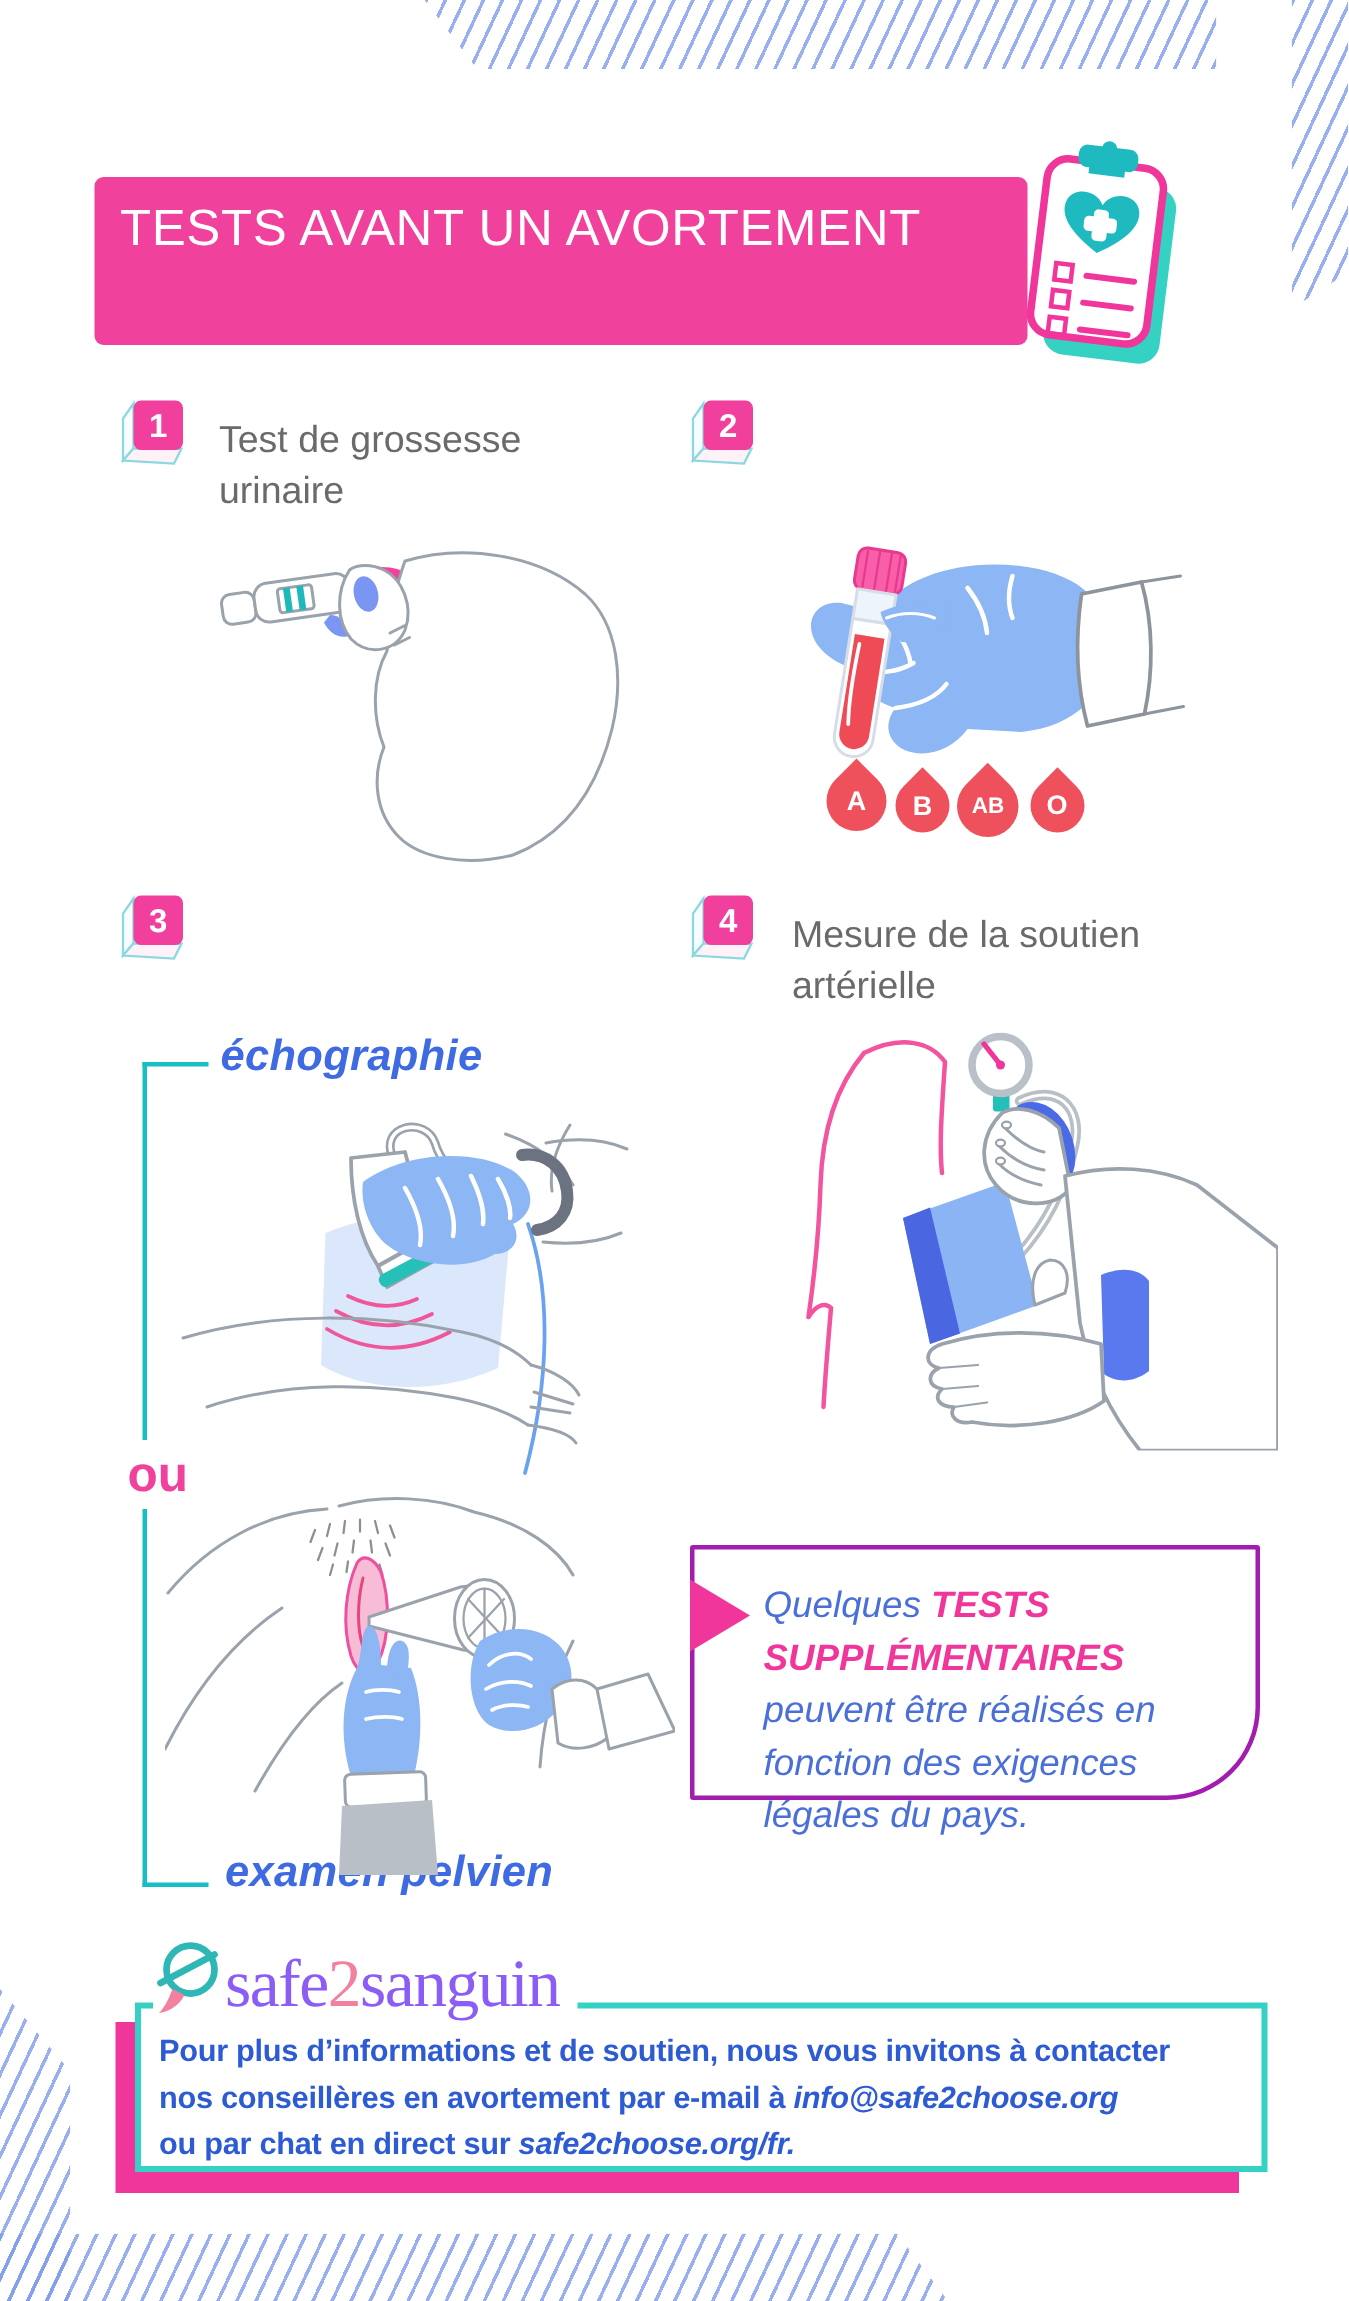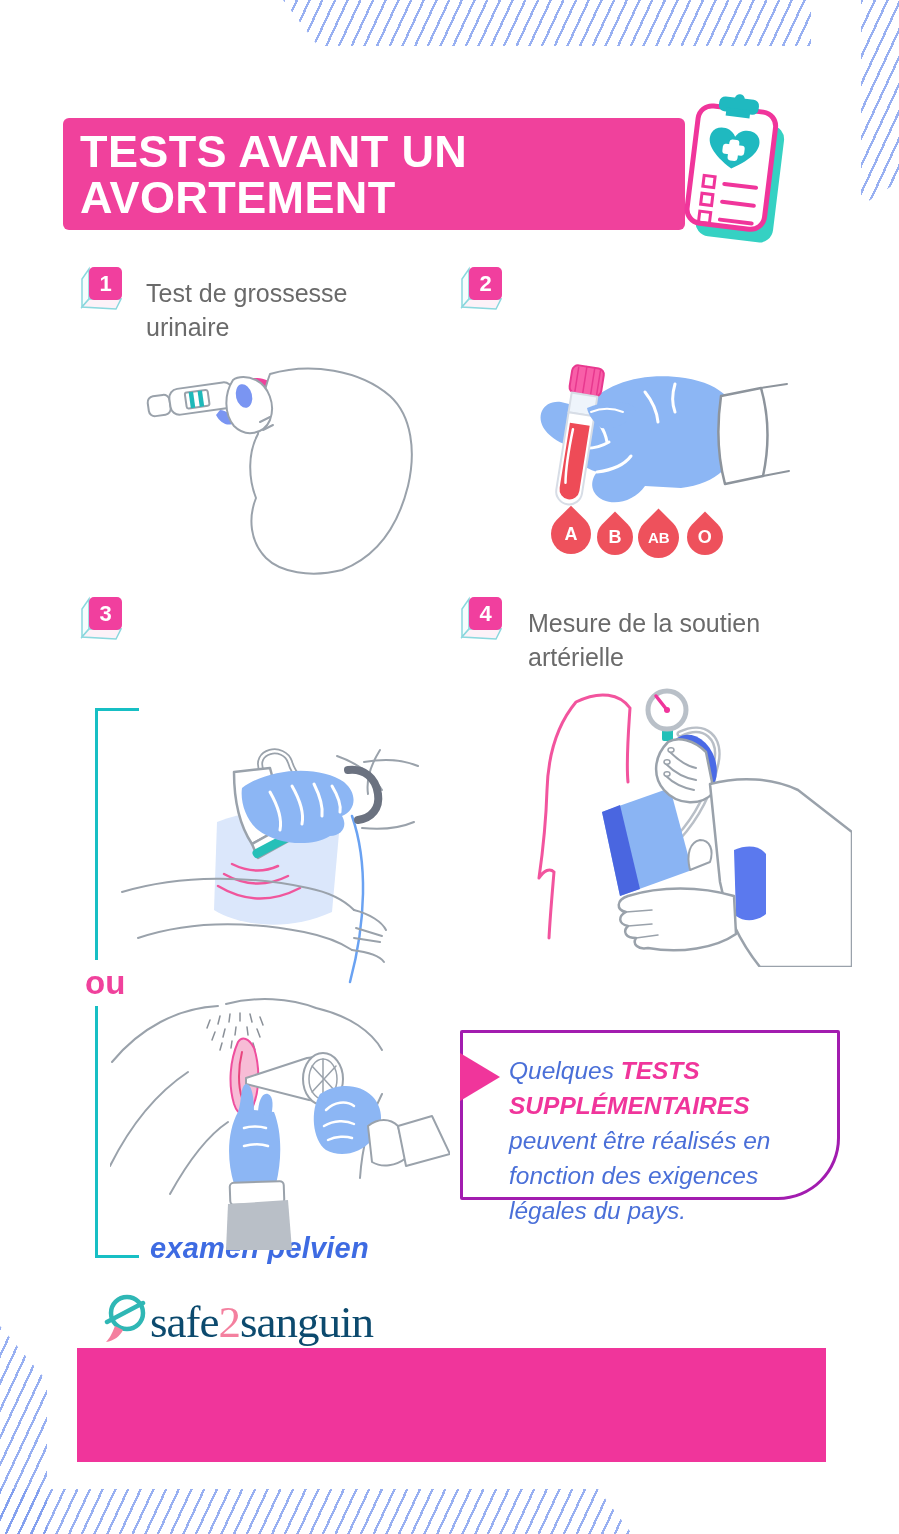--- a/index.html
+++ b/index.html
@@ -9,21 +9,21 @@
 
   
   .stripes{position:absolute;background:repeating-linear-gradient(115deg,rgba(126,156,238,.8) 0 2.3px,transparent 2.3px 11.5px)}
   .stripes.top{left:283px;top:0;width:528px;height:46px;clip-path:polygon(0 0,100% 0,100% 100%,35px 100%)}
   .stripes.right{left:861px;top:0;width:38px;height:206px;clip-path:polygon(0 0,100% 0,100% 88%,0 100%)}
   .stripes.bottom{left:0;top:1489px;width:632px;height:45px;clip-path:polygon(0 0,598px 0,100% 100%,0 100%)}
   .stripes.left{left:0;top:1326px;width:47px;height:208px;clip-path:polygon(0 0,100% 55px,100% 100%,0 100%)}
 
   
   .banner{position:absolute;left:63px;top:118px;width:622px;height:112px;background:#f0419c;border-radius:6px}
-  .banner h1{color:#fff;font-size:45px;line-height:46px;font-weight:bold;letter-spacing:.4px;padding:11px 12px 0 17px}
+  .banner h1{color:#fff;font-size:34px;line-height:46px;font-weight:normal;letter-spacing:.4px;padding:11px 12px 0 17px}
   .clipboard{position:absolute;left:666px;top:94px;z-index:2}
 
   
   .badge{position:absolute;width:46px;height:46px}
   .badge .badge-num{position:absolute;left:11px;top:1px;width:33px;height:33px;background:#f13f9e;border-radius:5px;color:#fff;font-weight:bold;font-size:22px;line-height:33px;text-align:center}
   .step-label{position:absolute;font-size:25px;line-height:34px;color:#6a6a6a}
 
   
   .tealline{position:absolute;background:#17bfc4}
   .opt{position:absolute;font-size:29px;font-style:italic;font-weight:bold;color:#3e6be2;letter-spacing:.2px}
@@ -39,21 +39,21 @@
   .callout p{padding:20px 18px 0 46px;font-size:24.5px;line-height:35px;font-style:italic;color:#4a6fd8}
   .callout .hl{color:#f0359b;font-weight:bold}
 
   
   .footer-shadow{position:absolute;left:77px;top:1348px;width:749px;height:114px;background:#f0359b;z-index:1}
   .footer-box{position:absolute;left:90px;top:1335px;width:755px;height:113px;border:4px solid #35d1c4;background:#fff;z-index:2}
   .footer-box p{padding:13px 12px 0 12px;font-size:20.5px;font-weight:bold;letter-spacing:-.2px;line-height:31px;color:#2d5bd4}
   .footer-box .bi{font-style:italic}
   .logo{position:absolute;left:102px;top:1290px;display:flex;align-items:flex-end;background:#fff;padding:0 12px 0 2px;z-index:3;height:54px}
   .logo-text{font-family:"Liberation Serif",serif;font-size:45px;line-height:44px;letter-spacing:-1px}
-  .logo-text .lt{color:#0c4a6e}
+  .logo-text .lt{color:#8b5cf6}
   .logo-text .lp{color:#f4809f}
 
   svg{display:block}
 </style>
 </head>
 <body>
 
 <div class="canvas">
 
   <div class="stripes top"></div>
@@ -164,20 +164,21 @@
   <div class="drop" style="left:638px;top:517px;width:41px;height:41px">
       <span style="font-size:15px">AB</span>
     </div>
   <div class="drop" style="left:687px;top:519px;width:36px;height:36px">
       <span>O</span>
     </div>
 
   <div class="tealline" style="left:95px;top:708px;width:44px;height:3px"></div>
   <div class="tealline" style="left:95px;top:708px;width:3px;height:550px"></div>
   <div class="tealline" style="left:95px;top:1255px;width:44px;height:3px"></div>
+  <div class="opt" style="left:147px;top:688px">échographie</div>
   <div class="ou">ou</div>
   <div class="opt" style="left:150px;top:1232px">examen pelvien</div>
 
   <svg style="position:absolute;left:112px;top:742px" width="335" height="268" viewBox="0 0 335 268">
     <g stroke-linecap="round" stroke-linejoin="round" fill="none">
       <path d="M105,80 C150,62 202,64 228,80 L220,170 C176,190 128,184 102,168 Z" fill="#dbe7fb"></path>
       <path d="M225,14 C248,22 262,34 270,48 M268,8 C258,24 254,38 256,52" stroke="#9aa2ab" stroke-width="2"></path>
       <path d="M240,74 C256,120 254,180 238,240" stroke="#6aa2f2" stroke-width="2.5"></path>
       <path d="M150,30 C140,8 172,2 178,20 C182,34 192,42 206,46" stroke="#9aa2ab" stroke-width="6"></path>
       <path d="M150,30 C140,8 172,2 178,20 C182,34 192,42 206,46" stroke="#ffffff" stroke-width="2.5"></path>
@@ -243,20 +244,23 @@
       <path d="M288,128 L322,118 L340,156 L296,168 Z" fill="#ffffff" stroke="#9aa2ab" stroke-width="2"></path>
     </g>
   </svg>
 
   <div class="callout">
     <div class="callout-arrow"></div>
     <p><span>Quelques </span><span class="hl">TESTS SUPPLÉMENTAIRES</span><span> peuvent être réalisés en fonction des exigences légales du pays.</span></p>
   </div>
 
   <div class="footer-shadow"></div>
+  <div class="footer-box">
+    <p><span>Pour plus d’informations et de soutien, nous vous invitons à contacter</span><br><span>nos conseillères en avortement par e-mail à </span><b class="bi">info@safe2choose.org</b><br><span>ou par chat en direct sur </span><b class="bi">safe2choose.org/fr.</b></p>
+  </div>
   <div class="logo">
     <svg width="46" height="54" viewBox="0 0 46 54">
       <circle cx="23" cy="23" r="16" fill="none" stroke="#2fb7b5" stroke-width="4.5"></circle>
       <path d="M11,36 C8,44 5,49 2,52 C10,51 16,46 19,40 Z" fill="#f4809f"></path>
       <path d="M3,32 L39,13" stroke="#2fb7b5" stroke-width="4.5" stroke-linecap="round"></path>
     </svg>
     <span class="logo-text"><span class="lt">safe</span><span class="lp">2</span><span class="lt">sanguin</span></span>
   </div>
 
 </div>

